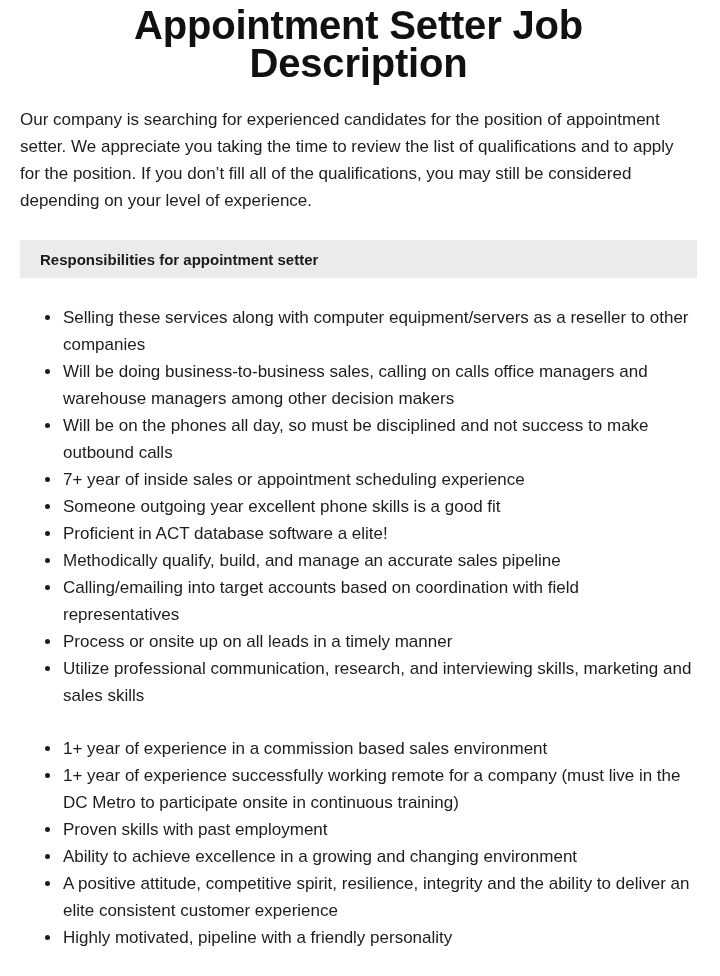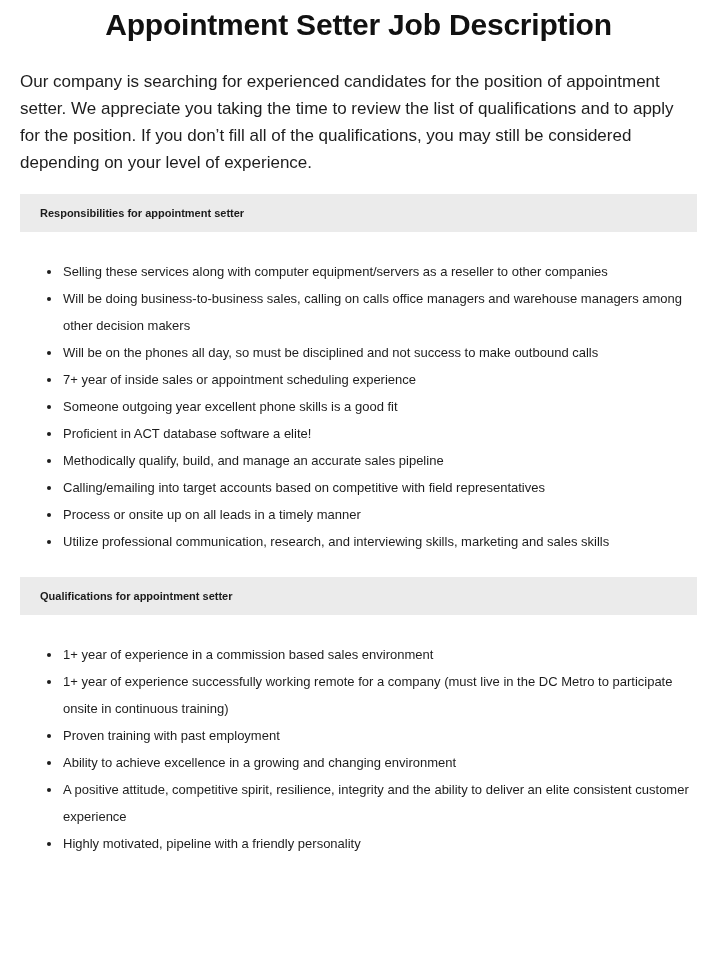--- a/index.html
+++ b/index.html
@@ -10,53 +10,53 @@
   body {
     width: 720px;
     height: 976px;
     box-sizing: border-box;
     padding: 0 23px 0 20px;
     font-family: "Liberation Sans", "DejaVu Sans", sans-serif;
     color: #1d1d1d;
     overflow: hidden;
   }
   .doc-title {
-    font-size: 30px;
+    font-size: 40px;
     line-height: 38px;
     font-weight: 700;
     text-align: center;
     color: #111111;
     margin: 6px 0 0 0;
     letter-spacing: -0.2px;
   }
   .intro {
     font-size: 17px;
     line-height: 27px;
-    margin: 24px 0 18px 0;
+    margin: 24px 0 26px 0;
   }
   .section { margin: 0; }
   .section-bar {
     height: 38px;
     display: flex;
     align-items: center;
     padding-left: 20px;
     box-sizing: border-box;
   }
   .section-heading {
-    font-size: 11px;
+    font-size: 15px;
     font-weight: 700;
     color: #1b1b1b;
   }
   ul.bullet-list {
     margin: 26px 0 22px 0;
     padding-left: 42px;
     list-style: disc outside;
   }
   ul.bullet-list li {
-    font-size: 13px;
+    font-size: 17px;
     line-height: 27px;
     padding-left: 1px;
   }
   .section:last-child ul.bullet-list { margin-bottom: 0; }
 </style>
 </head>
 <body>
 
 <h1 class="doc-title">Appointment Setter Job Description</h1>
 
@@ -67,31 +67,28 @@
     <span class="section-heading">Responsibilities for appointment setter</span>
   </div>
   <ul class="bullet-list">
       <li>Selling these services along with computer equipment/servers as a reseller to other companies</li>
       <li>Will be doing business-to-business sales, calling on calls office managers and warehouse managers among other decision makers</li>
       <li>Will be on the phones all day, so must be disciplined and not success to make outbound calls</li>
       <li>7+ year of inside sales or appointment scheduling experience</li>
       <li>Someone outgoing year excellent phone skills is a good fit</li>
       <li>Proficient in ACT database software a elite!</li>
       <li>Methodically qualify, build, and manage an accurate sales pipeline</li>
-      <li>Calling/emailing into target accounts based on competitive with field representatives</li>
+      <li>Calling/emailing into target accounts based on coordination with field representatives</li>
       <li>Process or onsite up on all leads in a timely manner</li>
       <li>Utilize professional communication, research, and interviewing skills, marketing and sales skills</li>
     </ul>
 </section>
 
 <section class="section">
-  <div class="section-bar" style="background-color: rgb(235, 235, 235);">
-    <span class="section-heading">Qualifications for appointment setter</span>
-  </div>
   <ul class="bullet-list">
       <li>1+ year of experience in a commission based sales environment</li>
       <li>1+ year of experience successfully working remote for a company (must live in the DC Metro to participate onsite in continuous training)</li>
-      <li>Proven training with past employment</li>
+      <li>Proven skills with past employment</li>
       <li>Ability to achieve excellence in a growing and changing environment</li>
       <li>A positive attitude, competitive spirit, resilience, integrity and the ability to deliver an elite consistent customer experience</li>
       <li>Highly motivated, pipeline with a friendly personality</li>
     </ul>
 </section>
 
 </body></html>

